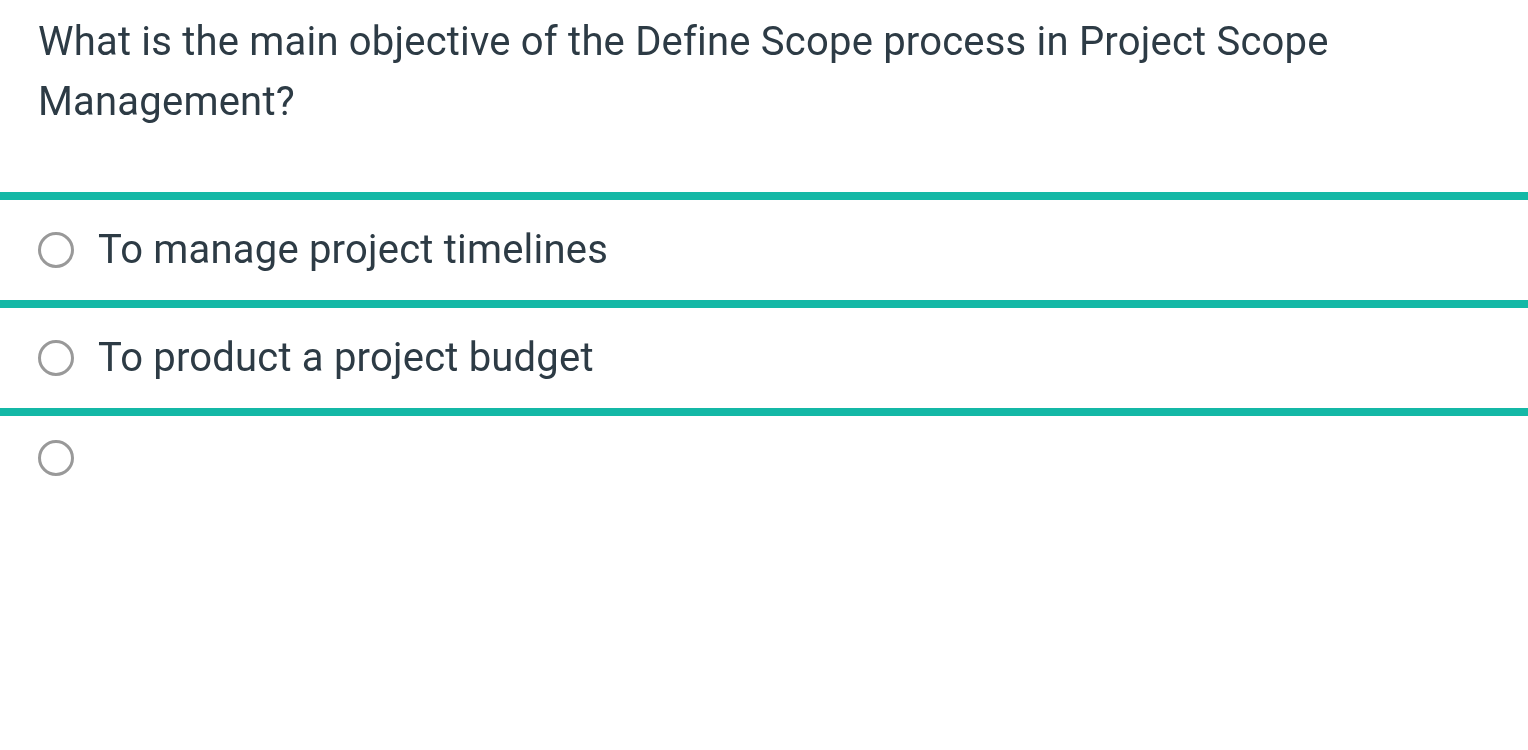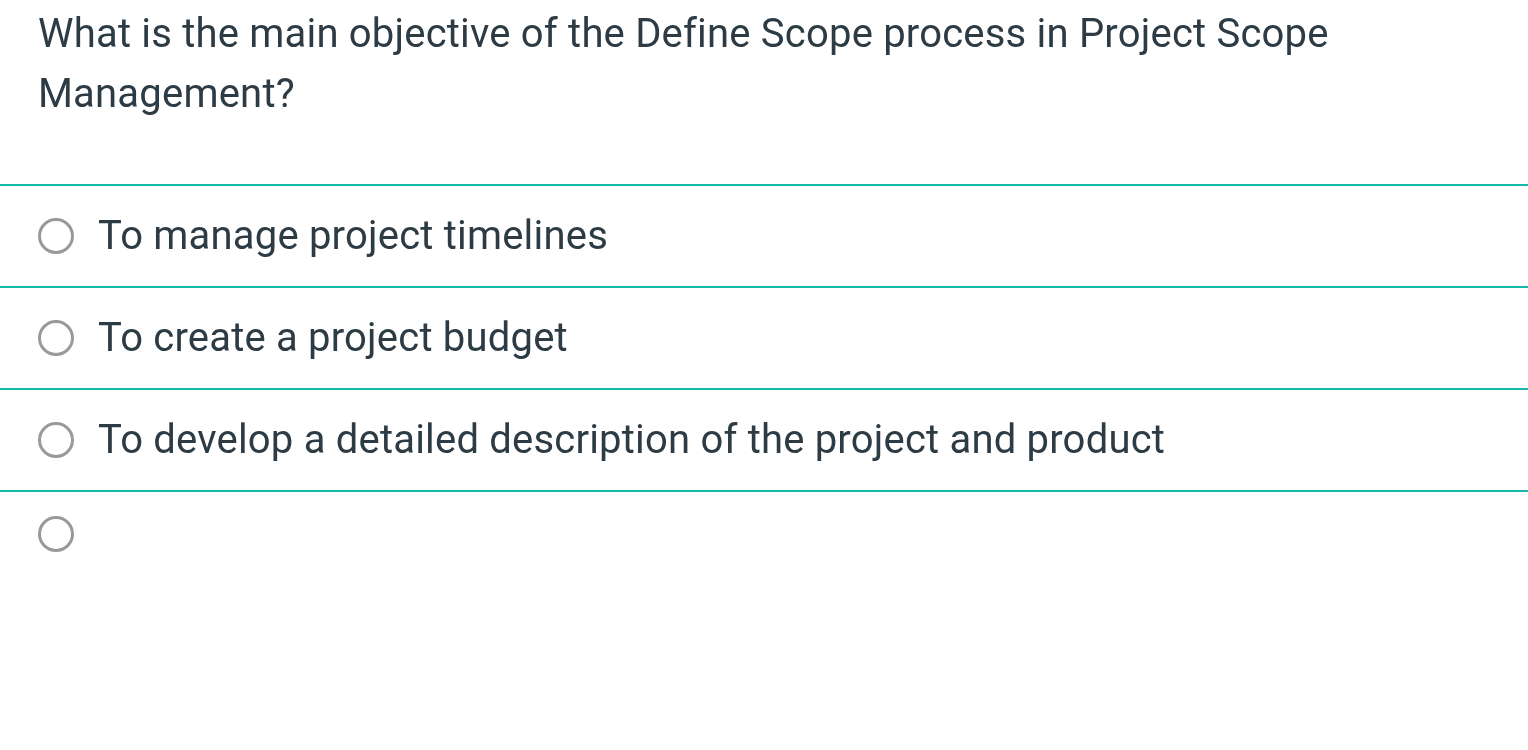--- a/index.html
+++ b/index.html
@@ -14,33 +14,33 @@
       height: 750px;
       overflow: hidden;
     }
     .quiz-container {
       padding: 0;
     }
     .question-text {
       color: #2d3b45;
       font-size: 40px;
       line-height: 1.5;
-      padding: 4px 0 60px 38px;
+      padding: 12px 0 60px 38px;
       font-weight: 400;
       letter-spacing: 0.2px;
     }
     .options-list {
       display: flex;
       flex-direction: column;
     }
     .option-item {
       display: flex;
       align-items: center;
       padding: 24px 38px;
-      border-top: 2px solid #14b8a6;
+      border-top: 8px solid #14b8a6;
       cursor: pointer;
     }
     .radio-circle {
       width: 36px;
       height: 36px;
       border: 3px solid #999999;
       border-radius: 50%;
       flex-shrink: 0;
       margin-right: 24px;
       background: #ffffff;
@@ -61,26 +61,22 @@
 
   <div class="options-list">
 
     <div class="option-item">
       <div class="radio-circle"></div>
       <div class="option-label">To manage project timelines</div>
     </div>
 
     <div class="option-item">
       <div class="radio-circle"></div>
-      <div class="option-label">To create a project budget</div>
+      <div class="option-label">To product a project budget</div>
     </div>
 
-    <div class="option-item">
-      <div class="radio-circle"></div>
-      <div class="option-label">To develop a detailed description of the project and product</div>
-    </div>
 
     <div class="option-item">
       <div class="radio-circle"></div>
     </div>
 
   </div>
 </div>
 
 </body></html>

